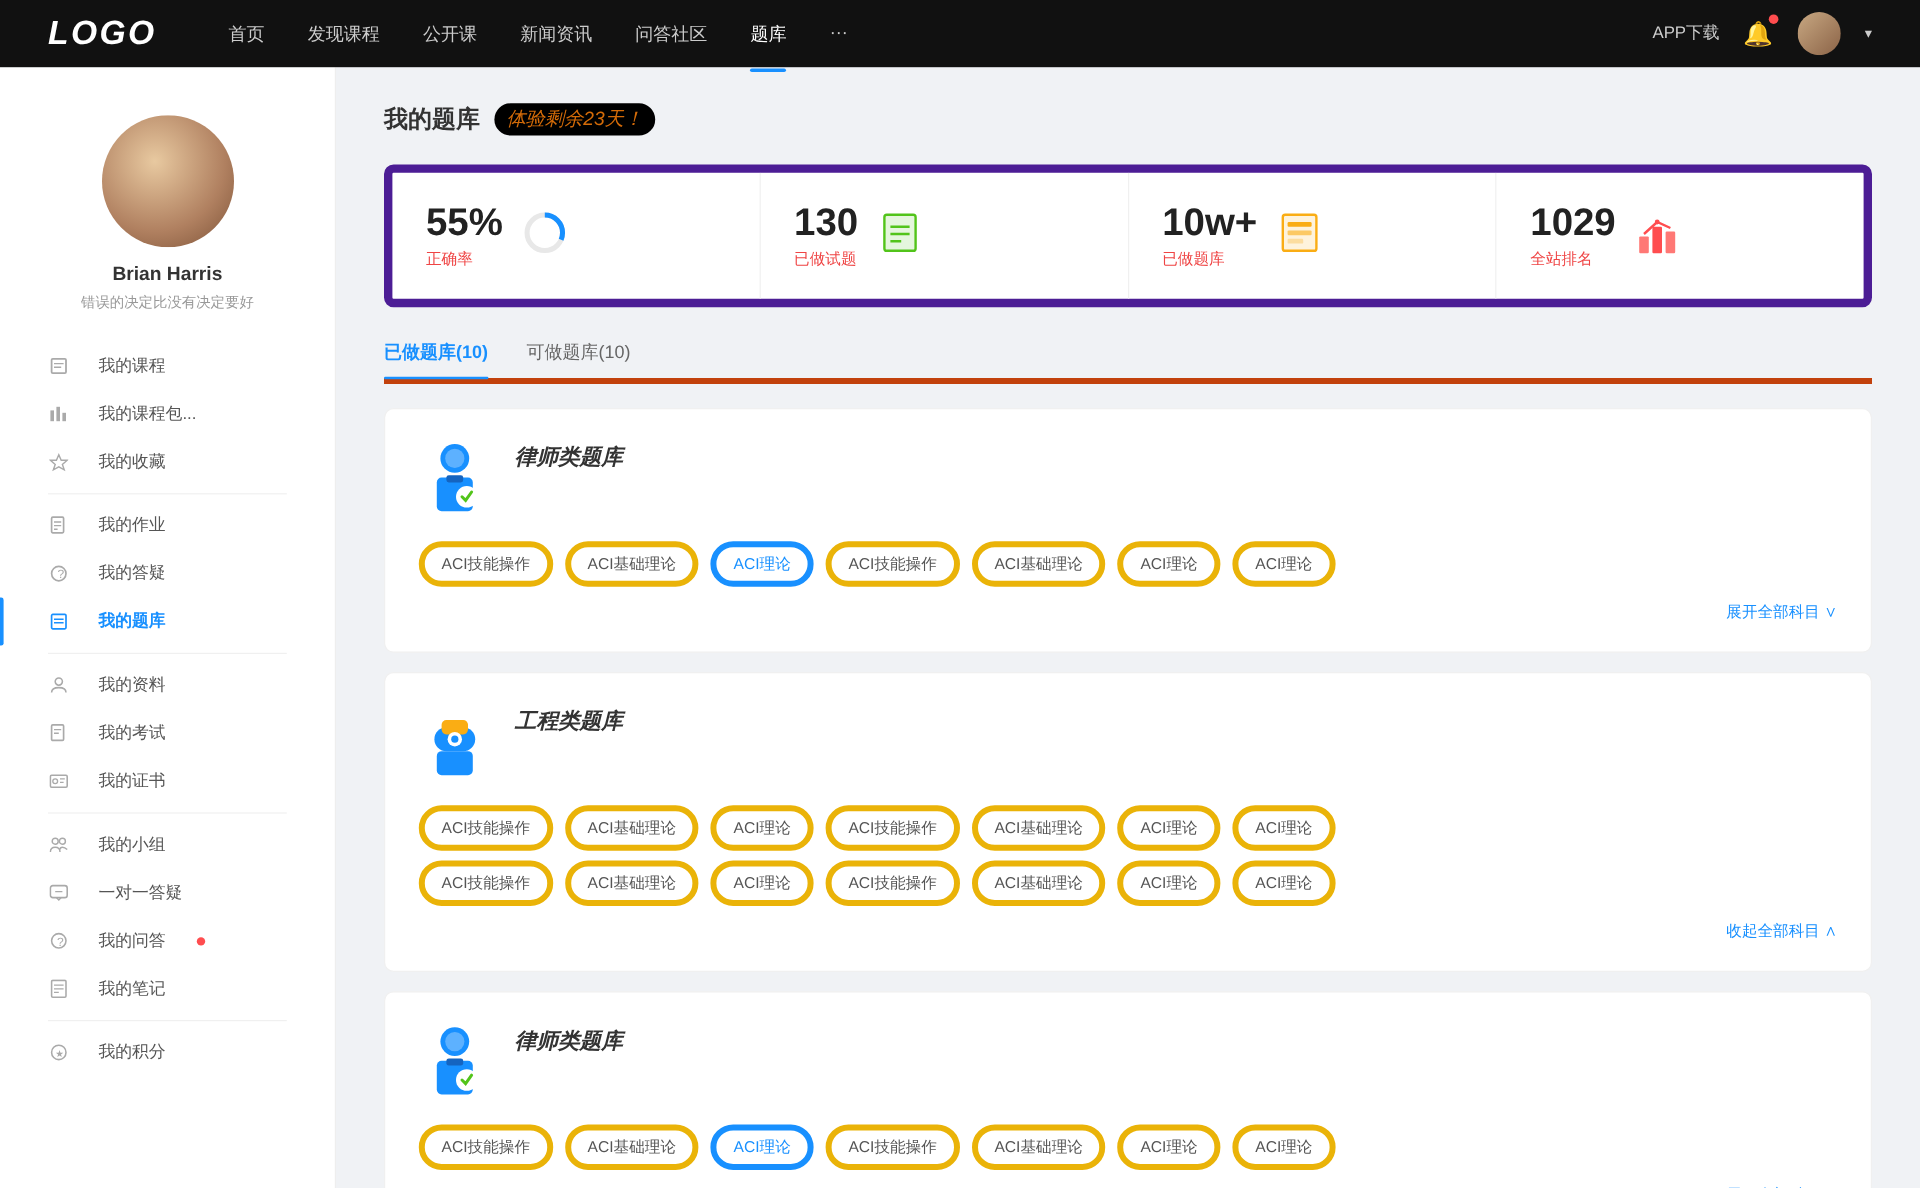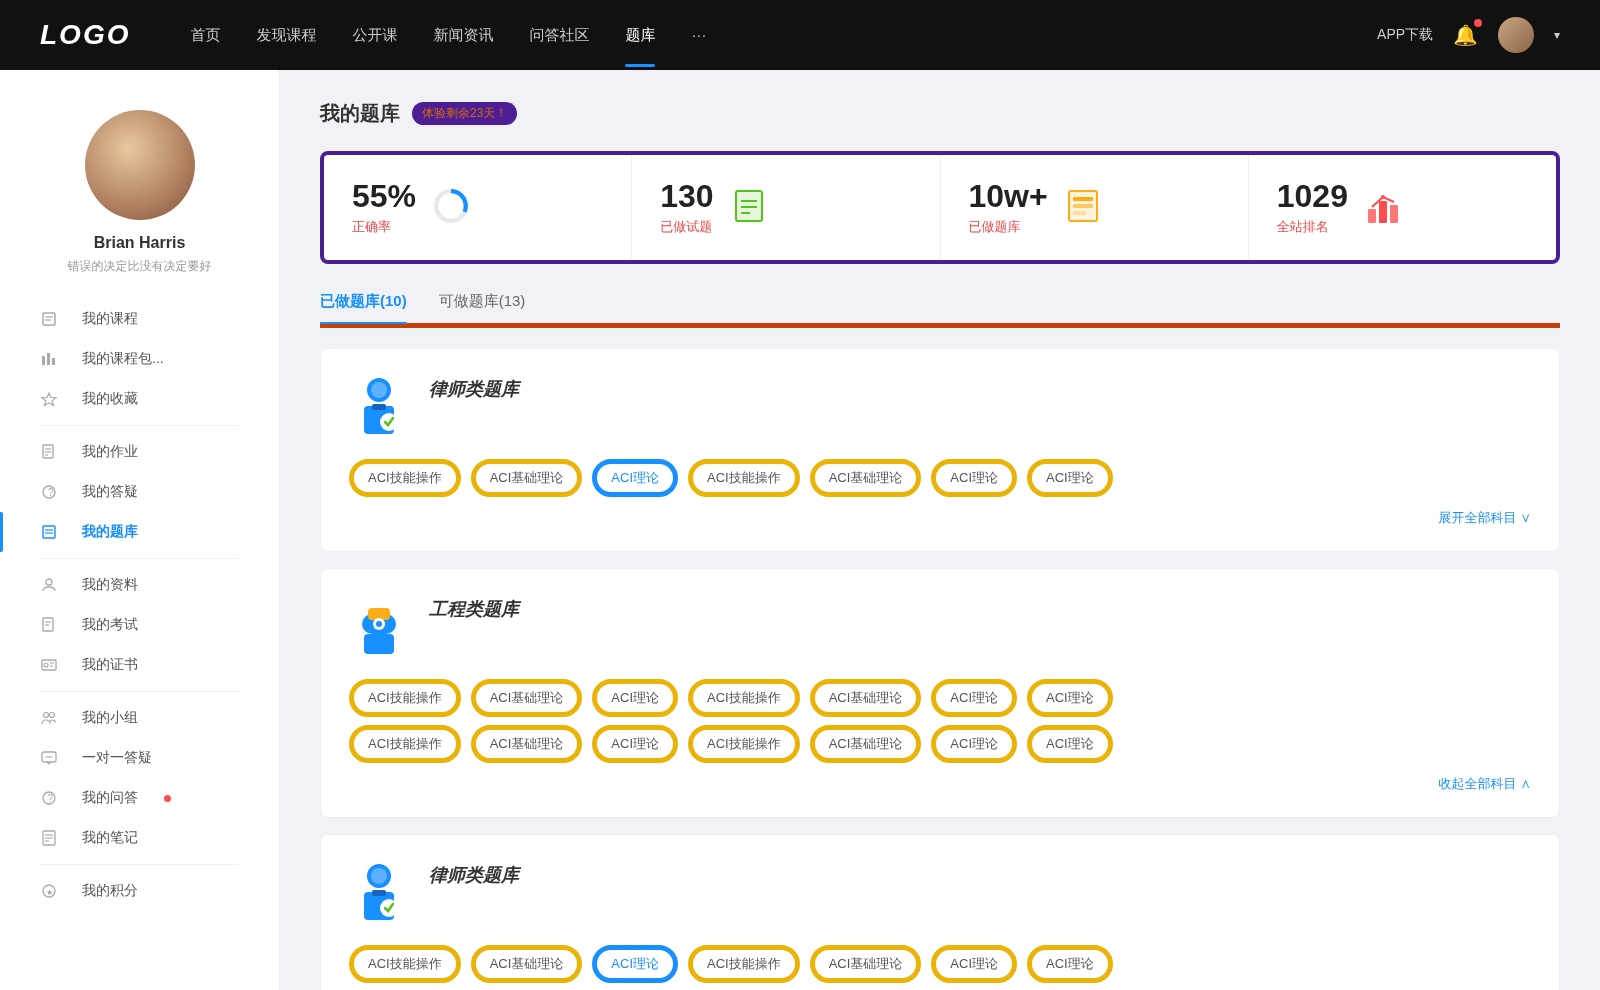--- a/index.html
+++ b/index.html
@@ -1,21 +1,21 @@
 <!DOCTYPE html>
 <html><head>
   <meta charset="utf-8">
   <style>
     * { box-sizing: border-box; margin: 0; padding: 0; }
     body { font-family: -apple-system, BlinkMacSystemFont, "PingFang SC", "Microsoft YaHei", sans-serif; background: #f0f2f5; min-height: 990px; }
 
     
     .navbar {
       background: #111;
-      height: 70px;
+      height: 56px;
       display: flex;
       align-items: center;
       padding: 0 40px;
       position: relative;
       z-index: 10;
     }
     .navbar-logo {
       color: #fff;
       font-size: 28px;
       font-weight: 900;
@@ -195,36 +195,37 @@
       align-items: center;
       gap: 12px;
       margin-bottom: 24px;
     }
     .page-title-text {
       font-size: 20px;
       font-weight: 600;
       color: #333;
     }
     .trial-badge {
-      background: #4c1d95;
+      background: #000000;
       color: #d46b08;
-      font-size: 12px;
+      font-size: 16px;
       padding: 3px 10px;
       border-radius: 20px;
+      font-style: italic;
     }
 
     
     .stats-row {
       display: flex;
       gap: 0;
       background: #fff;
       border-radius: 8px;
       margin-bottom: 28px;
       overflow: hidden;
-      border: 4px solid #4c1d95;
+      border: 7px solid #4c1d95;
     }
     .stat-item {
       flex: 1;
       padding: 24px 28px;
       display: flex;
       align-items: center;
       gap: 16px;
       border-right: 1px solid #f0f0f0;
     }
     .stat-item:last-child { border-right: none; }
@@ -591,21 +592,21 @@
             <rect x="26" y="18" width="8" height="18" rx="1" fill="#ff7875"></rect>
             <polyline points="8,20 19,10 30,15" fill="none" stroke="#ff4d4f" stroke-width="2"></polyline>
             <circle cx="19" cy="10" r="2" fill="#ff4d4f"></circle>
           </svg>
         </div>
       </div>
     </div>
 
     <div class="tabs-row">
       <div class="tab-item active">已做题库(10)</div>
-      <div class="tab-item">可做题库(13)</div>
+      <div class="tab-item">可做题库(10)</div>
     </div>
 
     <div class="qbank-card">
       <div class="qbank-header">
         <div class="qbank-icon">
 
           <svg class="lawyer-icon" viewBox="0 0 54 64" xmlns="http://www.w3.org/2000/svg">
             <circle cx="27" cy="14" r="12" fill="#1890ff"></circle>
             <circle cx="27" cy="14" r="8" fill="#fff" opacity="0.3"></circle>
             <rect x="12" y="30" width="30" height="28" rx="4" fill="#1890ff"></rect>

